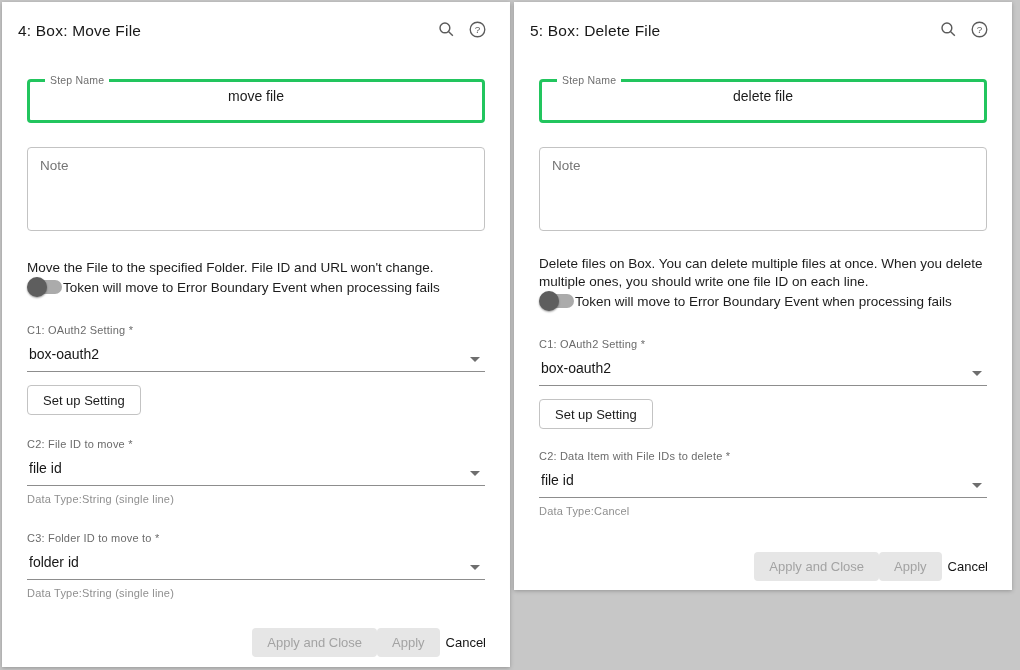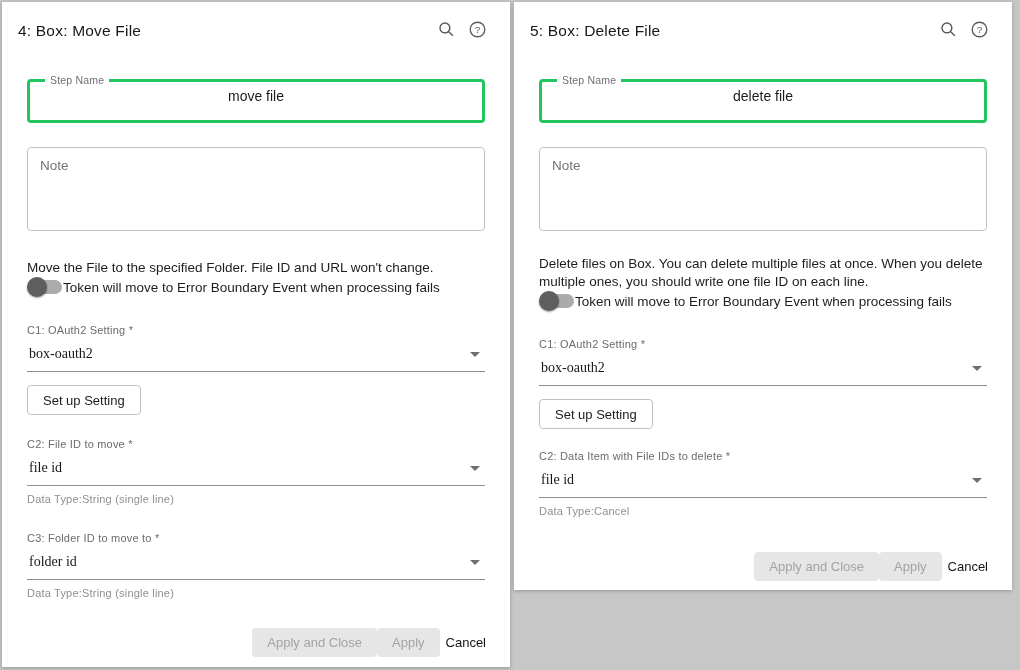--- a/index.html
+++ b/index.html
@@ -110,26 +110,25 @@
 
   .config-label {
     margin-top: 27px;
     font-size: 11px;
     color: #6b6b6b;
     letter-spacing: .2px;
   }
   .select-row {
     margin-top: 7px;
     display: flex;
-    align-items: center;
+    align-items: flex-end;
     justify-content: space-between;
     border-bottom: 1px solid #8d8d8d;
     padding: 3px 2px 9px 2px;
     cursor: pointer;
-    font-family: Liberation Serif, serif;
   }
   .select-value { font-size: 14px; color: #161616; }
   .caret {
     width: 0; height: 0;
     border-left: 5px solid transparent;
     border-right: 5px solid transparent;
     border-top: 5px solid #6e6e6e;
     margin-right: 3px;
   }
   .helper-text {

